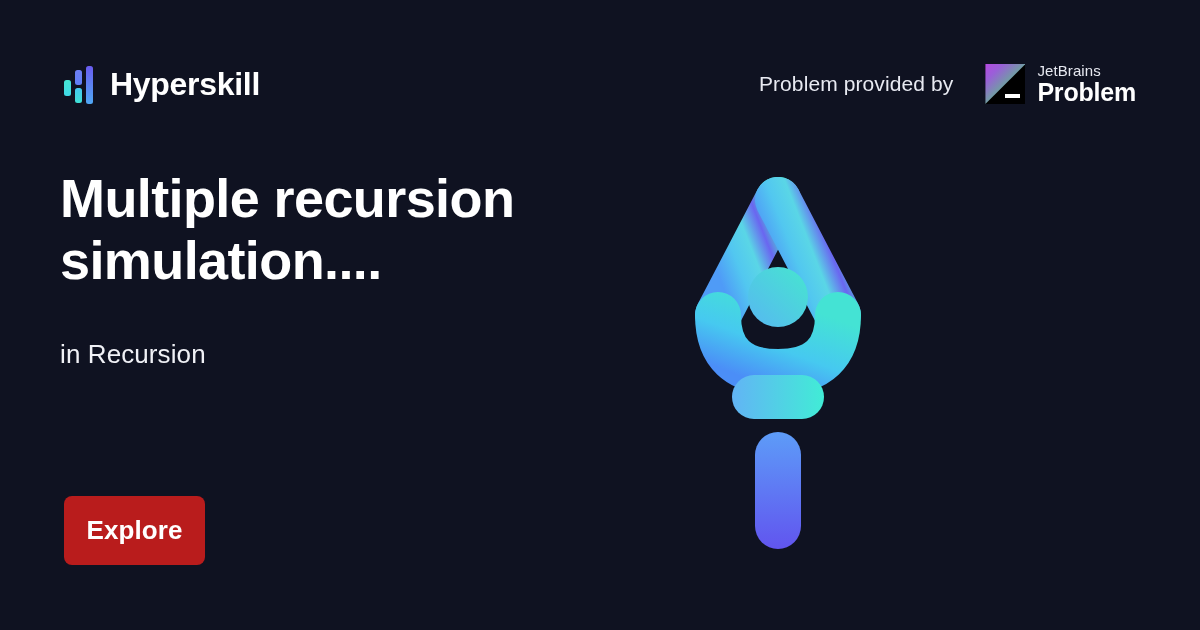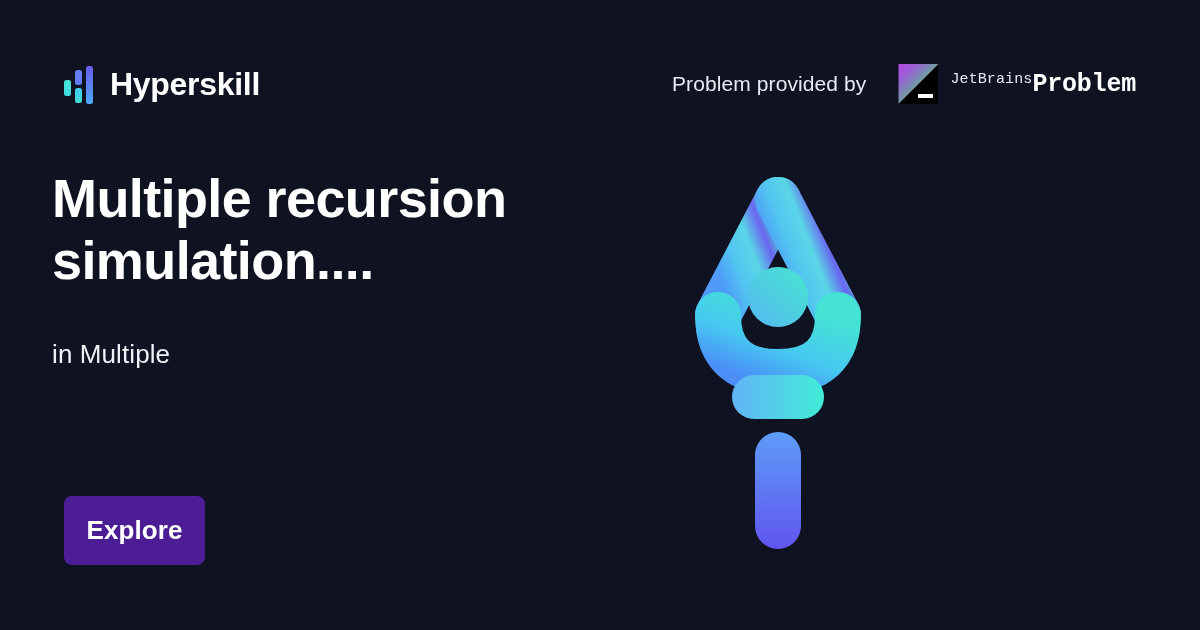--- a/index.html
+++ b/index.html
@@ -126,43 +126,42 @@
     position:absolute;
     left:20px;
     bottom:6px;
     width:15px;
     height:4px;
     background:#ffffff;
   }
 
   .jb-text {
     display:flex;
-    flex-direction:row;
+    flex-direction:column;
     justify-content:center;
     line-height:1;
-    font-family:Liberation Mono, monospace;
   }
   .jb-top {
     color:#e6e8f0;
     font-size:15px;
     font-weight:400;
     letter-spacing:0.1px;
     margin-bottom:2px;
   }
   .jb-bottom {
     color:#ffffff;
     font-size:25px;
     font-weight:700;
     letter-spacing:-0.2px;
   }
 
   
   .main {
     position:absolute;
-    left:52px;
+    left:60px;
     top:168px;
     width:640px;
   }
 
   .title {
     color:#ffffff;
     font-size:54px;
     font-weight:700;
     line-height:1.14;
     letter-spacing:-0.6px;
@@ -177,21 +176,21 @@
     font-weight:400;
     letter-spacing:0.1px;
   }
 
   .explore-btn {
     position:absolute;
     left:64px;
     top:496px;
     width:141px;
     height:69px;
-    background:#4c1d95;
+    background:#b91c1c;
     border:none;
     border-radius:8px;
     color:#ffffff;
     font-family:"Liberation Sans", sans-serif;
     font-size:26px;
     font-weight:700;
     letter-spacing:0.1px;
     cursor:pointer;
     display:flex;
     align-items:center;
@@ -237,21 +236,21 @@
         <span class="jb-text">
           <span class="jb-top">JetBrains</span>
           <span class="jb-bottom">Problem</span>
         </span>
       </div>
     </div>
   </div>
 
   <div class="main">
     <div class="title">Multiple recursion simulation....</div>
-    <div class="subtitle">in Multiple</div>
+    <div class="subtitle">in Recursion</div>
   </div>
 
   <button class="explore-btn">Explore</button>
 
   <div class="art">
     <svg width="360" height="630" viewBox="0 0 360 630" xmlns="http://www.w3.org/2000/svg" aria-hidden="true">
       <defs>
         <linearGradient id="gTri" x1="0.08" y1="0.75" x2="0.92" y2="0.12">
           <stop offset="0%" stop-color="#4f9bf7"></stop>
           <stop offset="30%" stop-color="#52c7f0"></stop>

